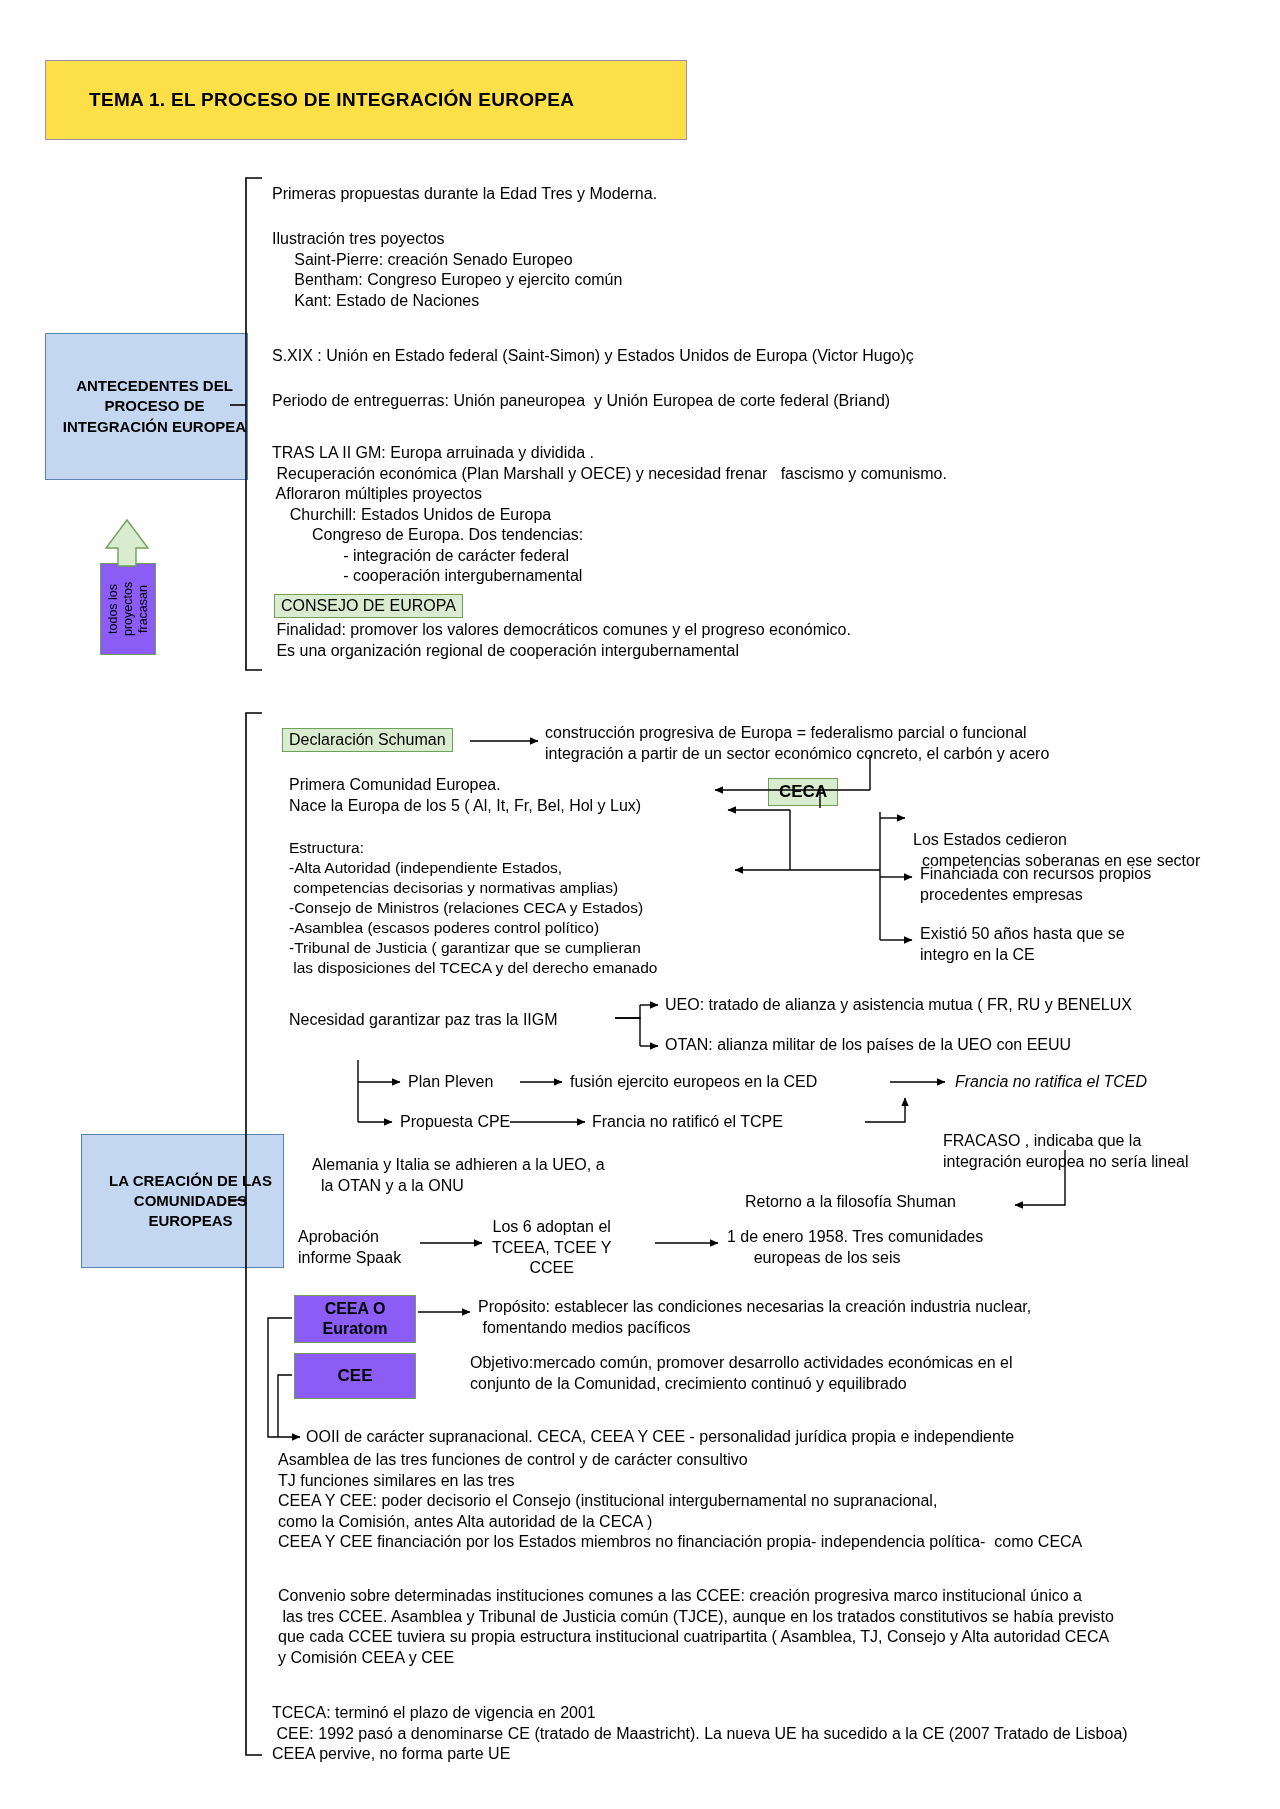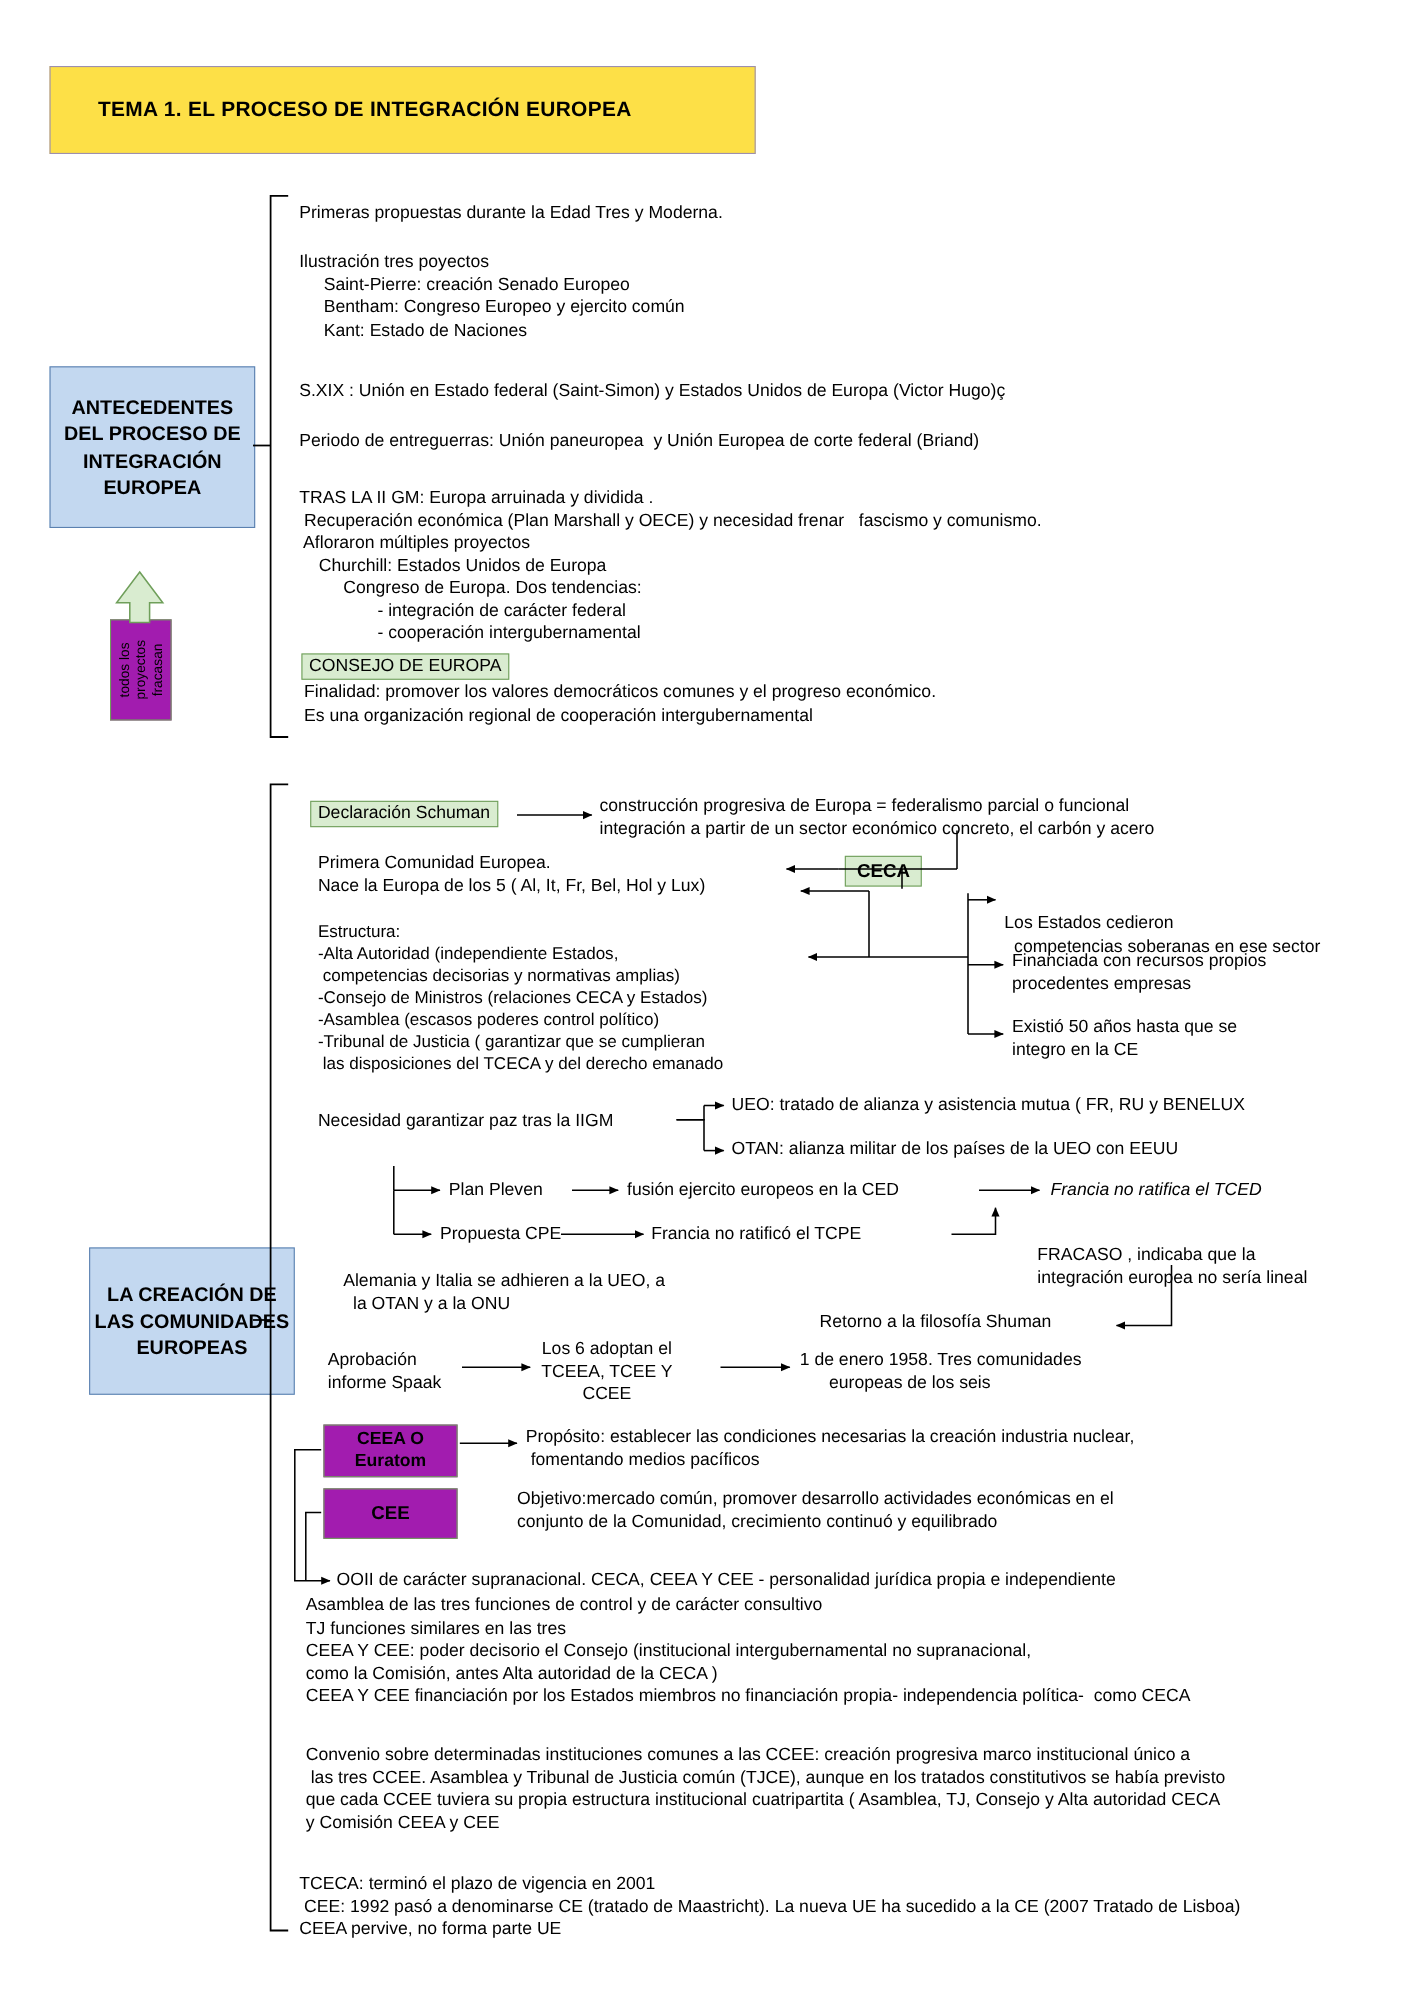--- a/index.html
+++ b/index.html
@@ -11,24 +11,24 @@
   .abs{position:absolute;}
   .title-box{
     left:45px;top:60px;width:640px;height:78px;
     background:#fde047;border:1px solid #9d8fae;
     display:flex;align-items:center;
   }
   .title-box .t{font-size:19px;font-weight:bold;letter-spacing:.3px;padding-left:43px;}
   .blue-box{
     background:#c3d8f0;border:1px solid #5b81b0;
     display:flex;align-items:center;justify-content:center;text-align:center;
-    font-size:18px;font-weight:bold;line-height:1.35;
+    font-size:15px;font-weight:bold;line-height:1.35;padding-left:16px;
   }
   .green-box{
-    background:#a21caf;border:1px solid #6f9f5a;
+    background:#8b5cf6;border:1px solid #6f9f5a;
     display:flex;align-items:center;justify-content:center;text-align:center;
   }
   .green-label{
     background:#d9ecd0;border:1px solid #6f9f5a;
     display:inline-flex;align-items:center;padding:2px 6px;font-size:16px;
   }
   .txt{font-size:16px;line-height:20.5px;white-space:pre;}
   .txt-sm{font-size:15.5px;line-height:20px;white-space:pre;}
   svg.overlay{position:absolute;left:0;top:0;width:1280px;height:1809px;pointer-events:none;}
   .vert{

